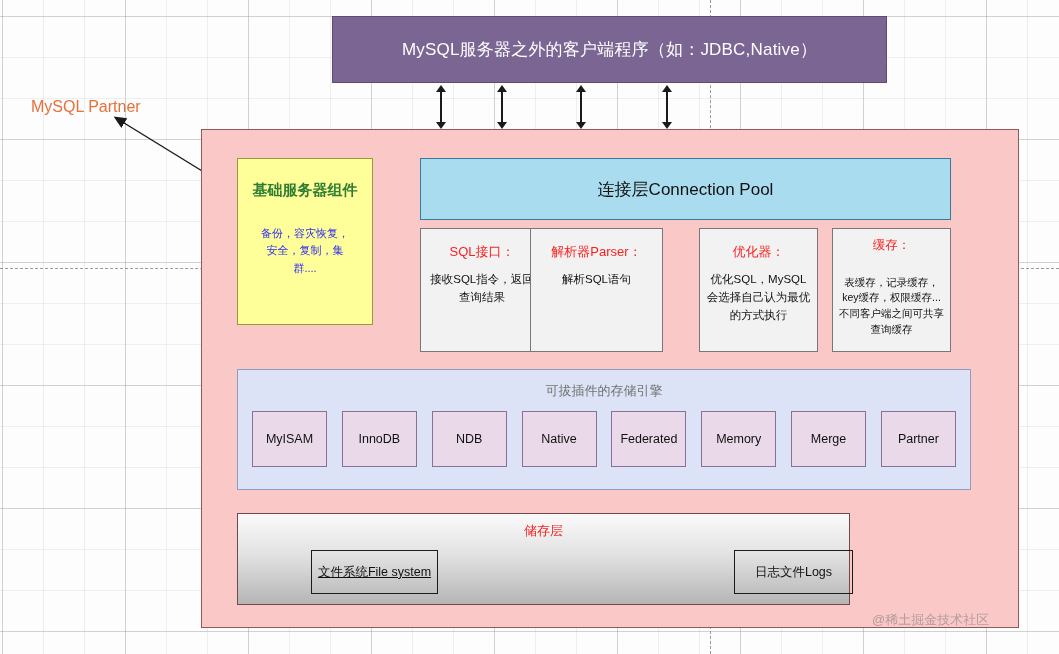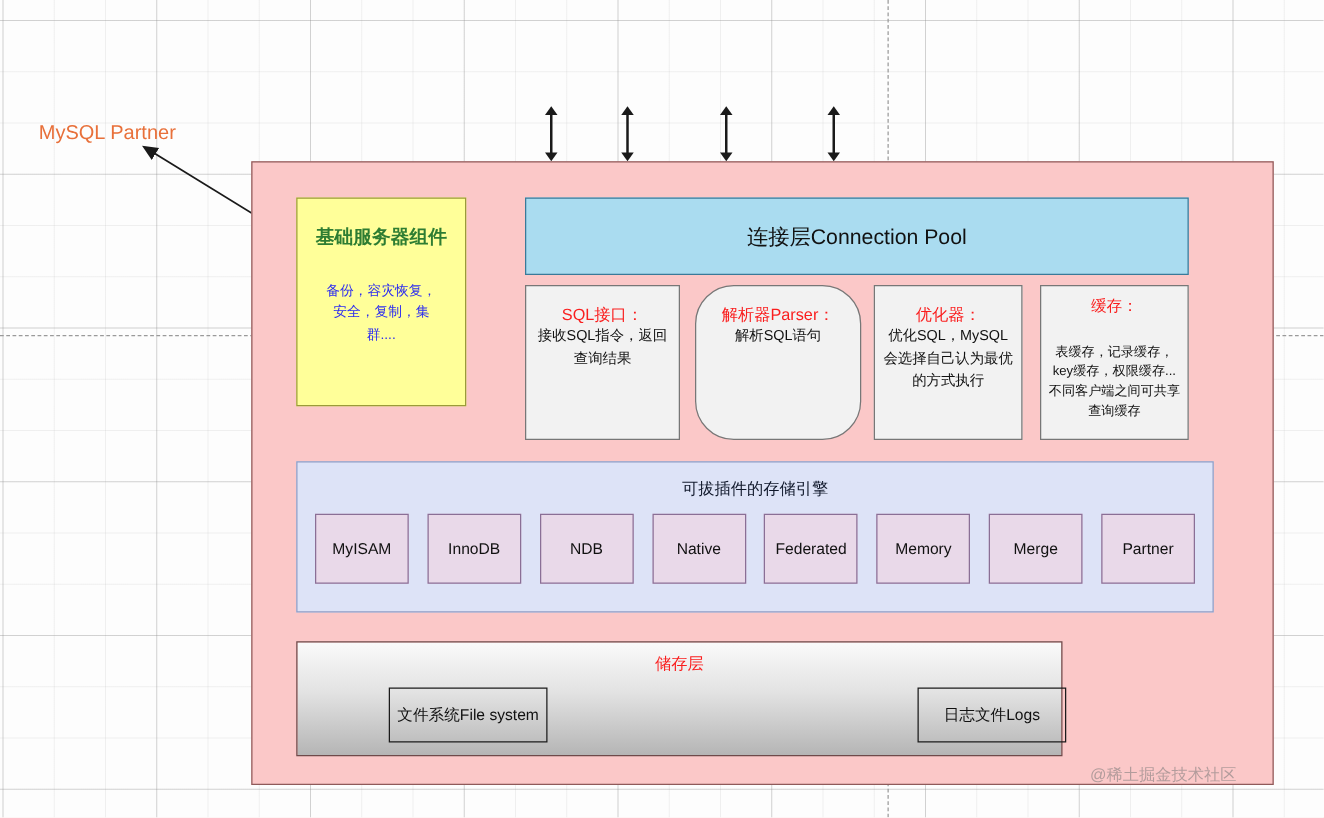--- a/index.html
+++ b/index.html
@@ -154,42 +154,43 @@
   .module-box .m-title {
     color: #fa1e1e;
     font-size: 13px;
     margin-top: 14px;
     line-height: 1.4;
   }
   .module-box .m-body {
     color: #111111;
     font-size: 11.5px;
     line-height: 1.55;
+    margin-top: 10px;
     padding: 0 5px;
   }
   .module-box.dense .m-title { margin-top: 8px; font-size: 12.5px; }
   .module-box.dense .m-body { margin-top: 20px; font-size: 10.5px; line-height: 1.5; }
 
   #mod-0 { left: 420px; width: 124px; }
-  #mod-1 { left: 556px; width: 133px; border-radius: 31px; }
+  #mod-1 { left: 530px; width: 133px; }
   #mod-2 { left: 699px; width: 119px; }
   #mod-3 { left: 832px; width: 119px; }
 
   
   #engine-panel {
     position: absolute;
     left: 237px; top: 369px;
     width: 734px; height: 121px;
     background: #dde3f7;
     border: 1px solid #8f9cc4;
     box-sizing: border-box;
   }
   #engine-panel .ep-title {
     text-align: center;
-    color: #0f172a;
+    color: #737373;
     font-size: 13px;
     margin-top: 12px;
   }
   #engine-row {
     position: absolute;
     left: 14px; right: 14px;
     top: 41px;
     display: flex;
     justify-content: space-between;
   }
@@ -227,41 +228,44 @@
     height: 44px;
     background: transparent;
     border: 1px solid #1b1b1b;
     box-sizing: border-box;
     display: flex;
     align-items: center;
     justify-content: center;
     font-size: 12.5px;
     color: #111111;
   }
-  #store-0 { left: 311px; width: 127px; }
+  #store-0 { left: 311px; width: 127px; text-decoration: underline; }
   #store-1 { left: 734px; width: 119px; }
 
   
   #watermark {
     position: absolute;
     left: 872px; top: 611px;
     color: rgba(120,120,120,0.55);
     font-size: 13px;
     white-space: nowrap;
     pointer-events: none;
   }
 </style>
 </head>
 <body>
 
 <div id="canvas">
 
   <div class="guide-h" style="top:268px;"></div>
   <div class="guide-v" style="left:710px;"></div>
 
+  <div id="client-box">
+    <span>MySQL服务器之外的客户端程序（如：JDBC,Native）</span>
+  </div>
 
   <div class="arrow-col" style="left:434px;">
     <div class="head-up"></div>
     <div class="shaft"></div>
     <div class="head-dn"></div>
   </div>
   <div class="arrow-col" style="left:495px;">
     <div class="head-up"></div>
     <div class="shaft"></div>
     <div class="head-dn"></div>

